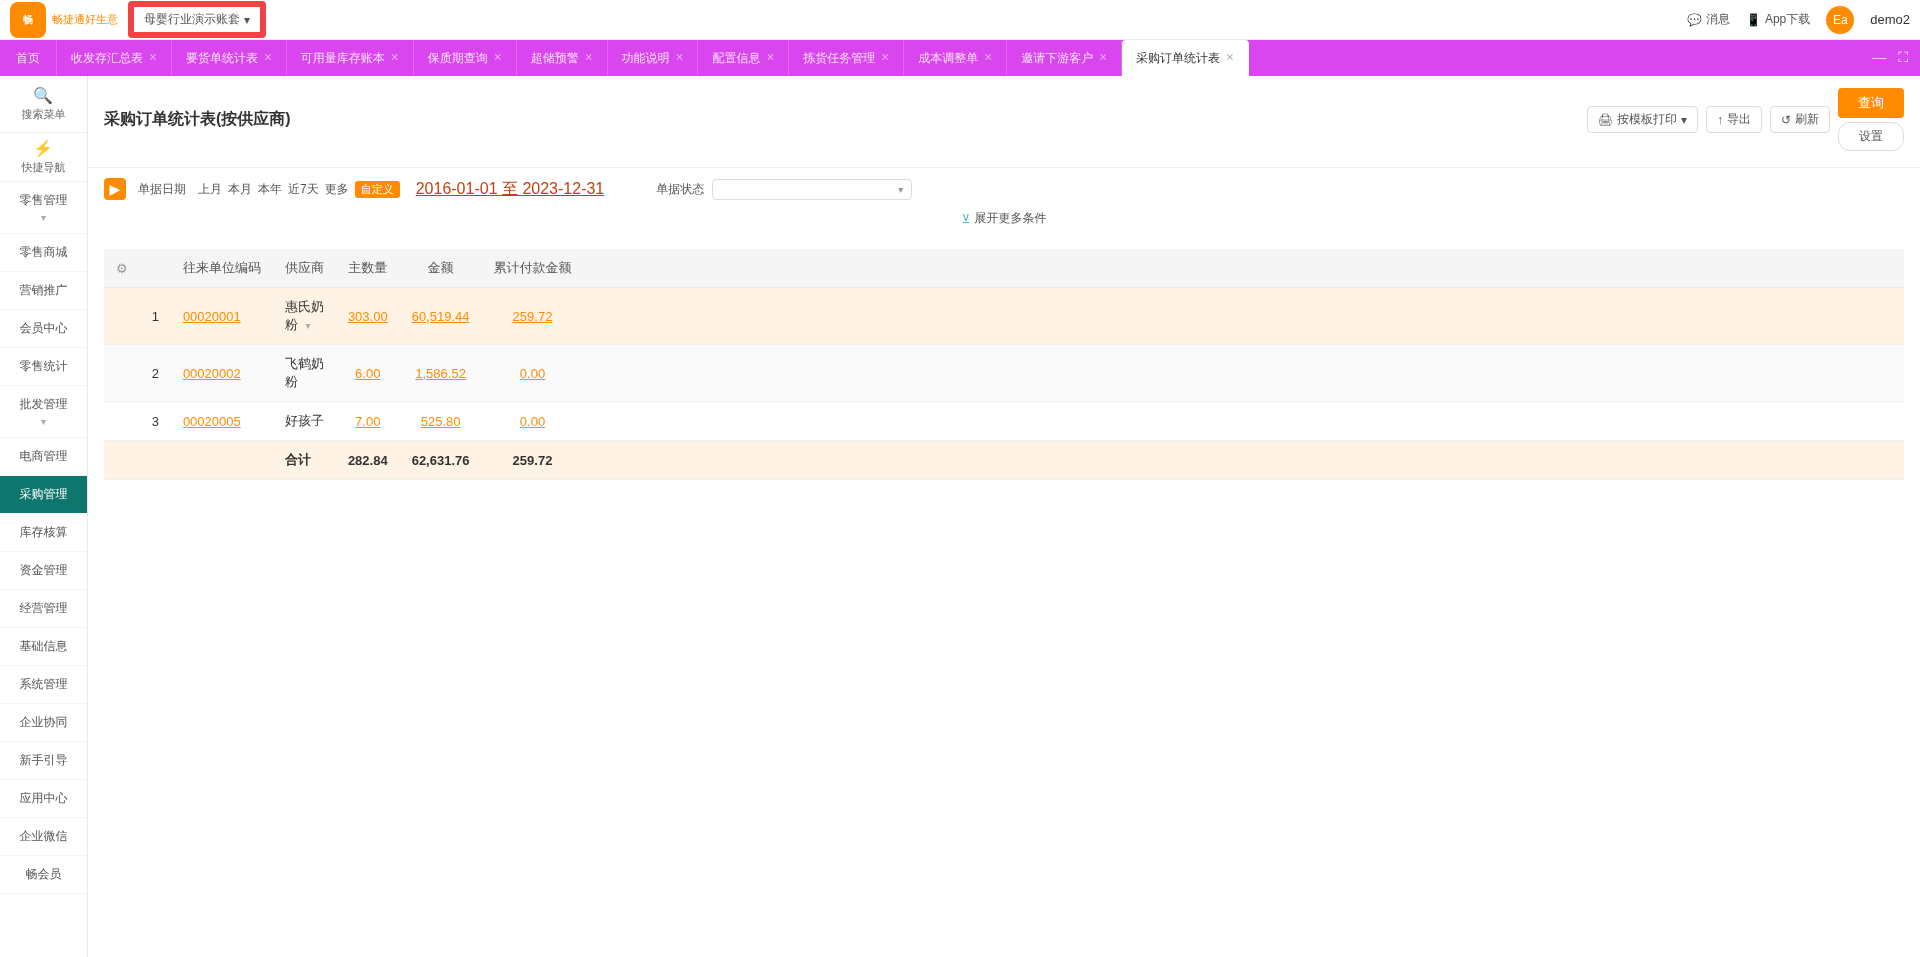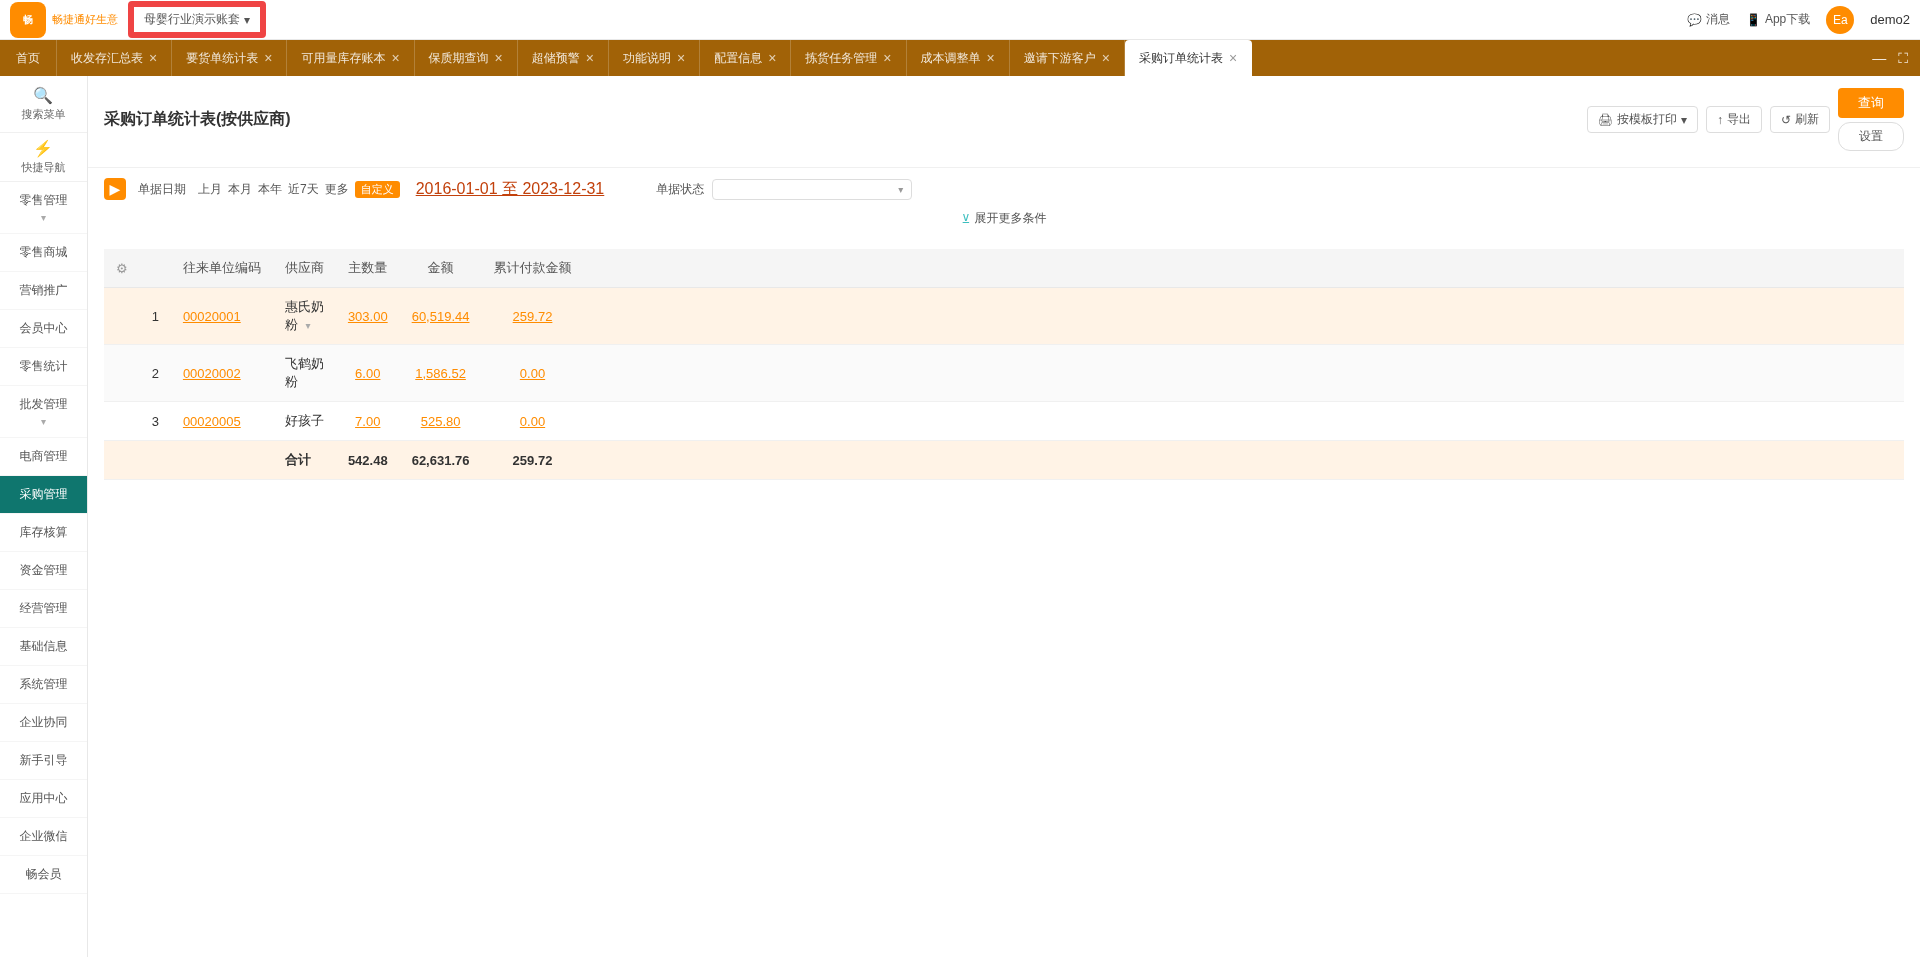--- a/index.html
+++ b/index.html
@@ -19,21 +19,21 @@
     .main-wrapper { display: flex; flex: 1; overflow: hidden; }
 
     
     .sidebar { width: 88px; background: #fff; border-right: 1px solid #e8e8e8; display: flex; flex-direction: column; overflow-y: auto; flex-shrink: 0; }
     .sidebar-search { padding: 10px 6px; border-bottom: 1px solid #f0f0f0; text-align: center; color: #666; font-size: 12px; cursor: pointer; }
     .sidebar-nav { padding: 6px; border-bottom: 1px solid #f0f0f0; text-align: center; color: #666; font-size: 12px; cursor: pointer; }
     .sidebar-item { padding: 10px 6px; text-align: center; cursor: pointer; font-size: 12px; color: #555; display: flex; flex-direction: column; align-items: center; gap: 3px; border-bottom: 1px solid #f5f5f5; }
     .sidebar-item.active { background: #0f766e; color: white; }
 
     
-    .tab-bar { background: #a16207; display: flex; align-items: center; height: 36px; overflow-x: auto; flex-shrink: 0; }
+    .tab-bar { background: #d946ef; display: flex; align-items: center; height: 36px; overflow-x: auto; flex-shrink: 0; font-family: Liberation Serif, serif; }
     .tab-bar::-webkit-scrollbar { height: 0; }
     .tab-item { display: flex; align-items: center; gap: 6px; padding: 0 14px; height: 36px; color: rgba(255,255,255,0.85); cursor: pointer; white-space: nowrap; font-size: 12px; border-right: 1px solid rgba(255,255,255,0.2); flex-shrink: 0; }
     .tab-item.active { background: #fff; color: #333; border-radius: 4px 4px 0 0; }
     .tab-item .tab-close { font-size: 14px; color: rgba(255,255,255,0.7); line-height: 1; }
     .tab-item.active .tab-close { color: #999; }
     .tab-item.home { padding: 0 16px; }
     .tab-bar-end { margin-left: auto; display: flex; align-items: center; gap: 4px; padding: 0 8px; }
     .tab-bar-end-btn { color: rgba(255,255,255,0.85); cursor: pointer; padding: 2px 4px; font-size: 14px; }
 
     
@@ -349,21 +349,21 @@
             <td class="center"><span class="link-text">0.00</span></td>
             <td></td>
           </tr>
         </tbody>
         <tfoot>
           <tr class="footer-row">
             <td></td>
             <td></td>
             <td></td>
             <td>合计</td>
-            <td class="center">542.48</td>
+            <td class="center">282.84</td>
             <td class="center">62,631.76</td>
             <td class="center">259.72</td>
             <td></td>
           </tr>
         </tfoot>
       </table>
     </div>
 
   </div>
 </div>

